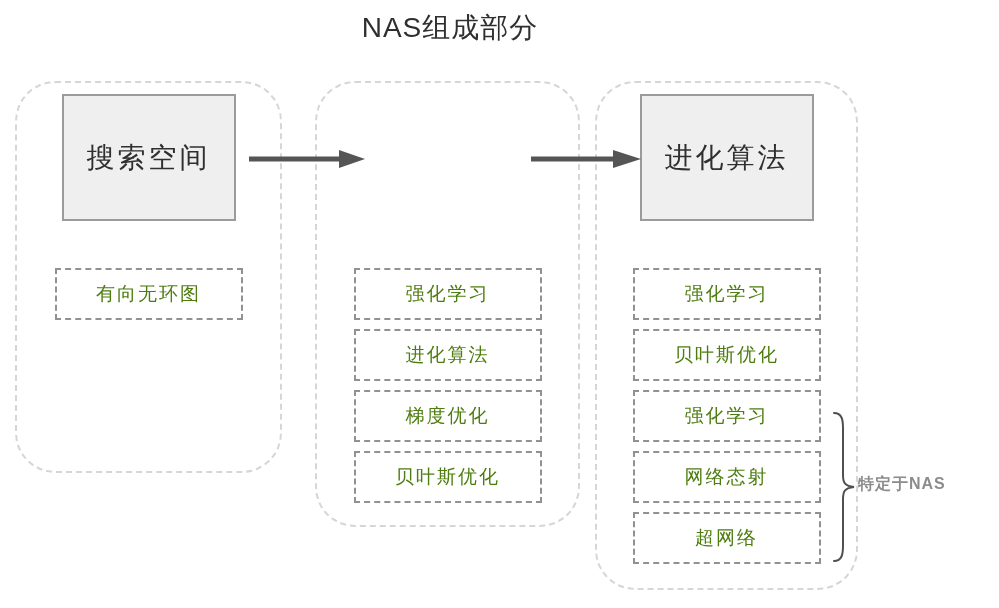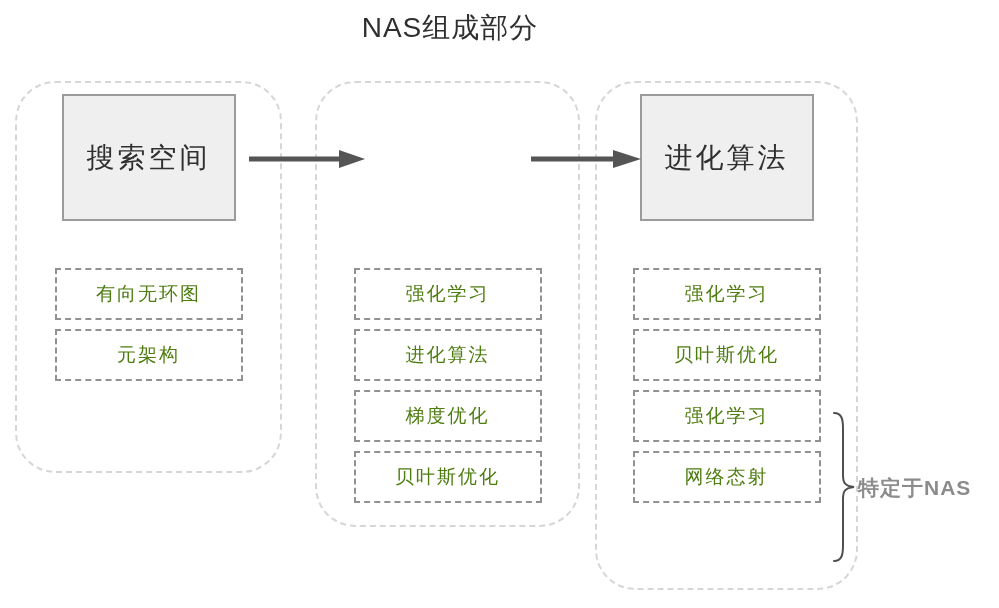--- a/index.html
+++ b/index.html
@@ -87,58 +87,58 @@
   .brace path {
     stroke: var(--brace, #4f4f4f);
     stroke-width: 2;
     fill: none;
     stroke-linecap: round;
   }
   .annotation-label {
     position: absolute;
     left: 858px;
     top: 474px;
-    font-size: 21px;
+    font-size: 16px;
     font-weight: 600;
     letter-spacing: 1px;
     color: var(--annotation-text, #8c8c8c);
     white-space: nowrap;
   }
 </style>
 </head>
 <body>
 
 <div class="canvas">
 
   <div class="title">NAS组成部分</div>
 
   <div class="group" id="group-1">
     <div class="header-box">搜索空间</div>
     <div class="items">
       <div class="item">有向无环图</div>
-      <div class="item">元架构</div>
     </div>
   </div>
 
   <div class="group" id="group-2">
     <div class="items">
       <div class="item">强化学习</div>
       <div class="item">进化算法</div>
       <div class="item">梯度优化</div>
       <div class="item">贝叶斯优化</div>
     </div>
   </div>
 
   <div class="group" id="group-3">
     <div class="header-box">进化算法</div>
     <div class="items">
       <div class="item">强化学习</div>
       <div class="item">贝叶斯优化</div>
       <div class="item">强化学习</div>
       <div class="item">网络态射</div>
+      <div class="item">超网络</div>
     </div>
   </div>
 
   <svg class="arrow" id="arrow-1" width="118" height="24" viewBox="0 0 118 24">
     <line x1="0" y1="12" x2="92" y2="12"></line>
     <polygon points="90,3 90,21 116,12"></polygon>
   </svg>
 
   <svg class="arrow" id="arrow-2" width="114" height="24" viewBox="0 0 114 24">
     <line x1="0" y1="12" x2="84" y2="12"></line>

